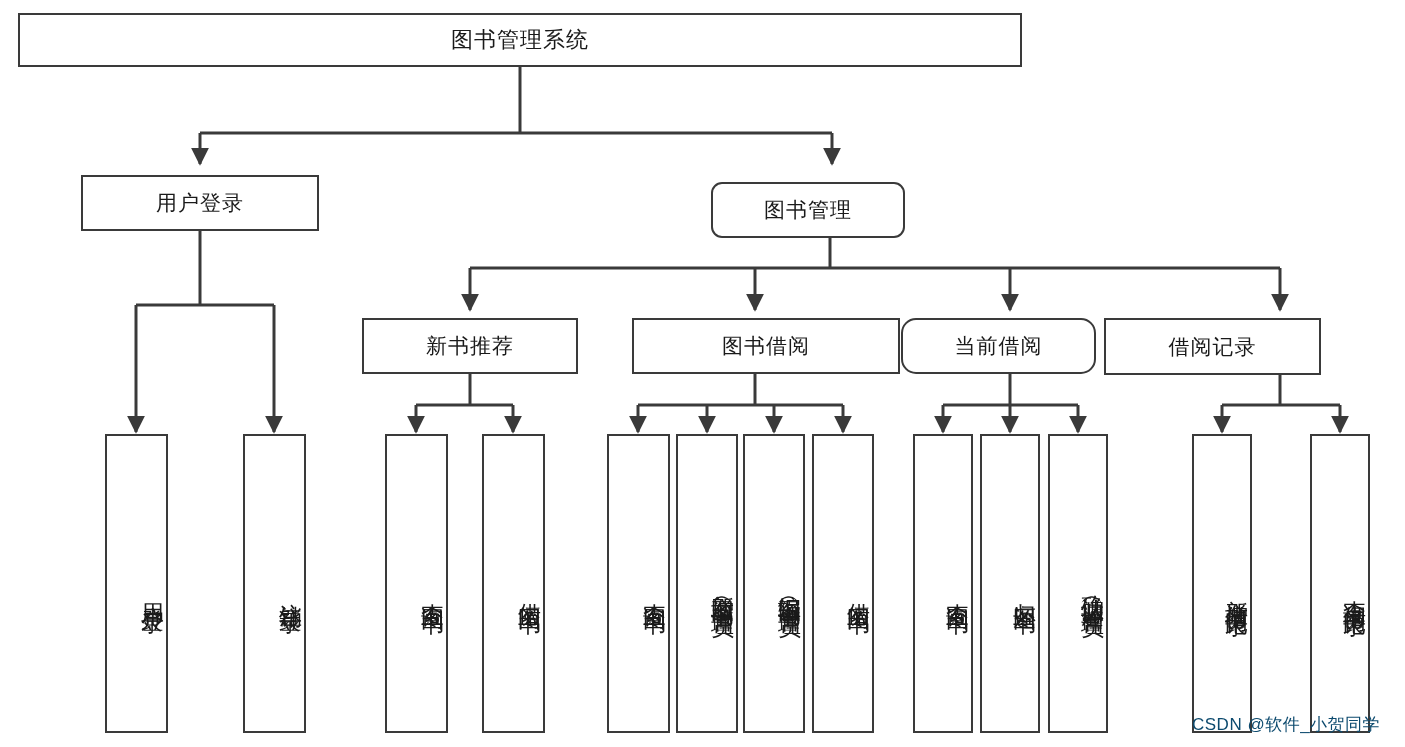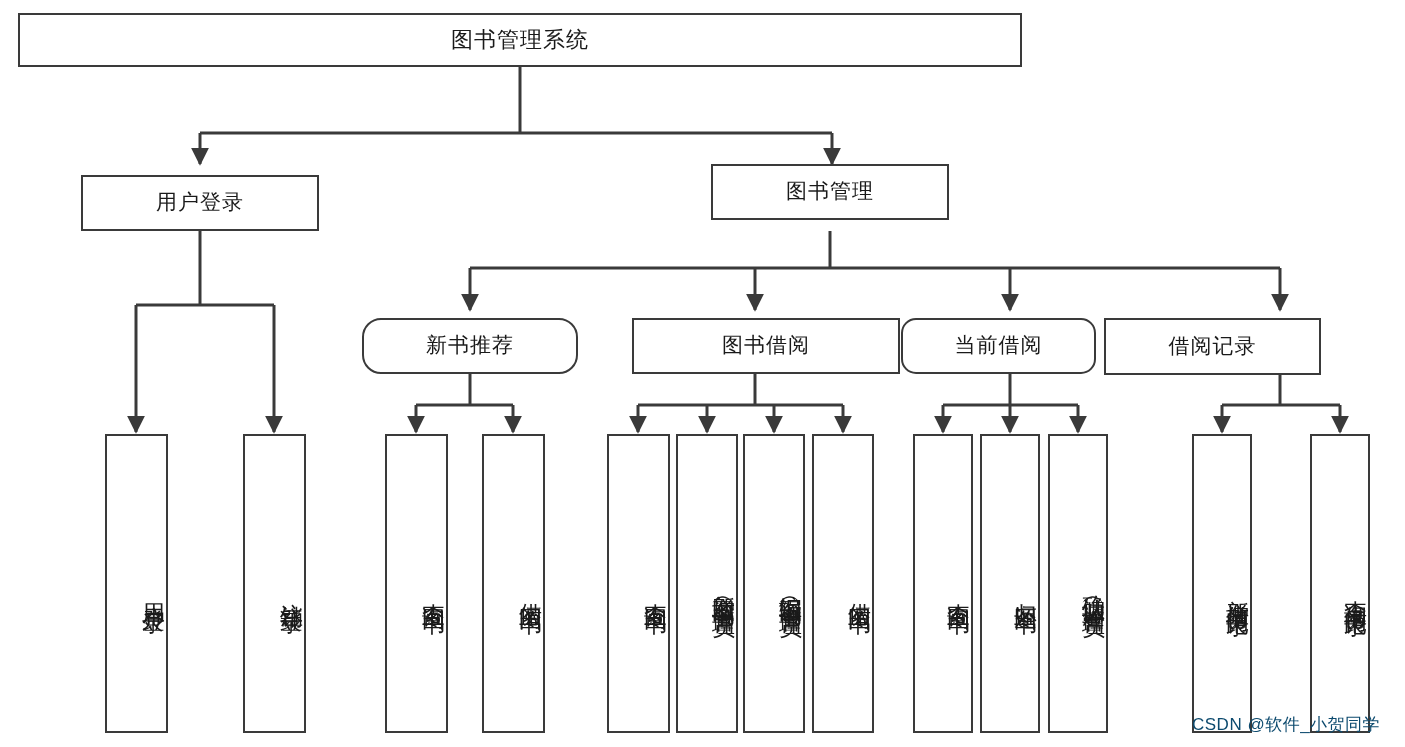--- a/index.html
+++ b/index.html
@@ -28,21 +28,20 @@
   .node {
     position: absolute;
     box-sizing: border-box;
     background: #ffffff;
     border: 2px solid #3a3a3a;
     display: flex;
     align-items: center;
     justify-content: center;
     color: #1a1a1a;
     z-index: 2;
-    font-family: Liberation Serif, serif;
   }
   .node-h {
     font-size: 21px;
     letter-spacing: 1px;
     line-height: 1.1;
     white-space: nowrap;
   }
   .node-root {
     font-size: 22px;
   }
@@ -128,25 +127,25 @@
     </g>
   </svg>
 
   <div class="node node-h node-root" style="left:18px; top:13px; width:1004px; height:54px;">
     <span>图书管理系统</span>
   </div>
 
   <div class="node node-h" style="left:81px; top:175px; width:238px; height:56px;">
     <span>用户登录</span>
   </div>
-  <div class="node node-h" style="left:711px; top:164px; width:238px; height:56px;">
+  <div class="node node-h" style="left:711px; top:182px; width:194px; height:56px;border-radius:11px;">
     <span>图书管理</span>
   </div>
 
-  <div class="node node-h" style="left:362px; top:318px; width:216px; height:56px;border-radius:19px;">
+  <div class="node node-h" style="left:362px; top:318px; width:216px; height:56px;">
     <span>新书推荐</span>
   </div>
   <div class="node node-h" style="left:632px; top:318px; width:268px; height:56px;">
     <span>图书借阅</span>
   </div>
   <div class="node node-h" style="left:901px; top:318px; width:195px; height:56px;border-radius:15px;">
     <span>当前借阅</span>
   </div>
   <div class="node node-h" style="left:1104px; top:318px; width:217px; height:57px;align-items:center;">
     <span>借阅记录</span>

